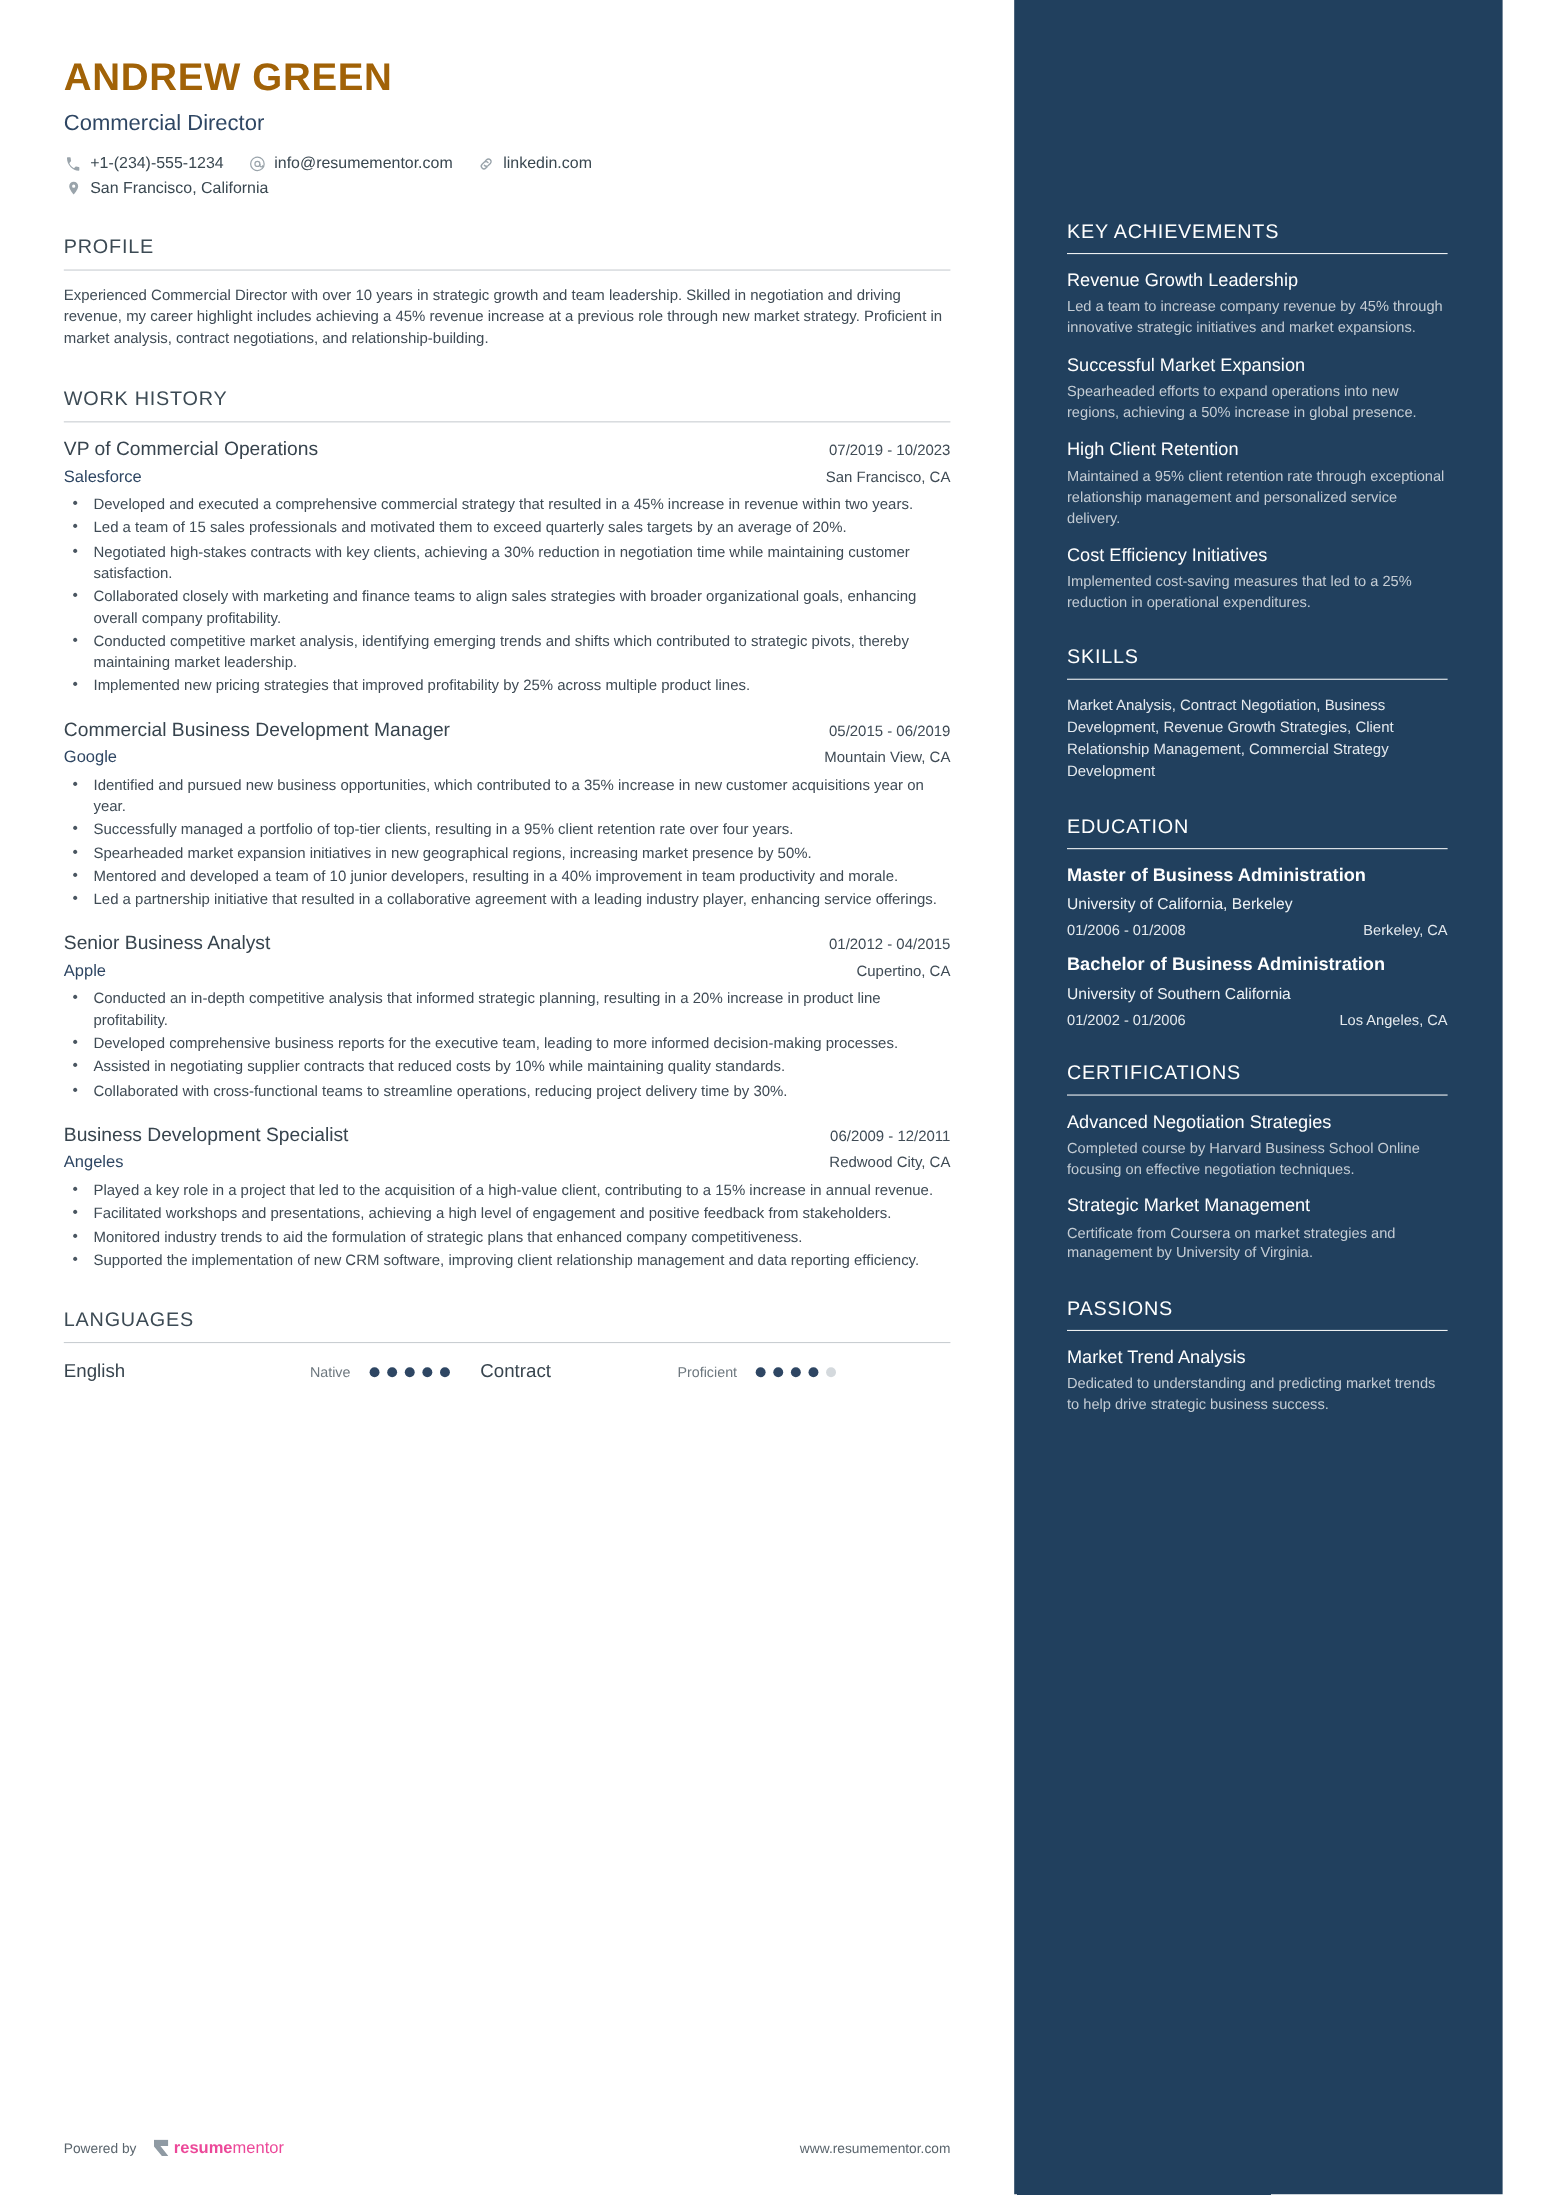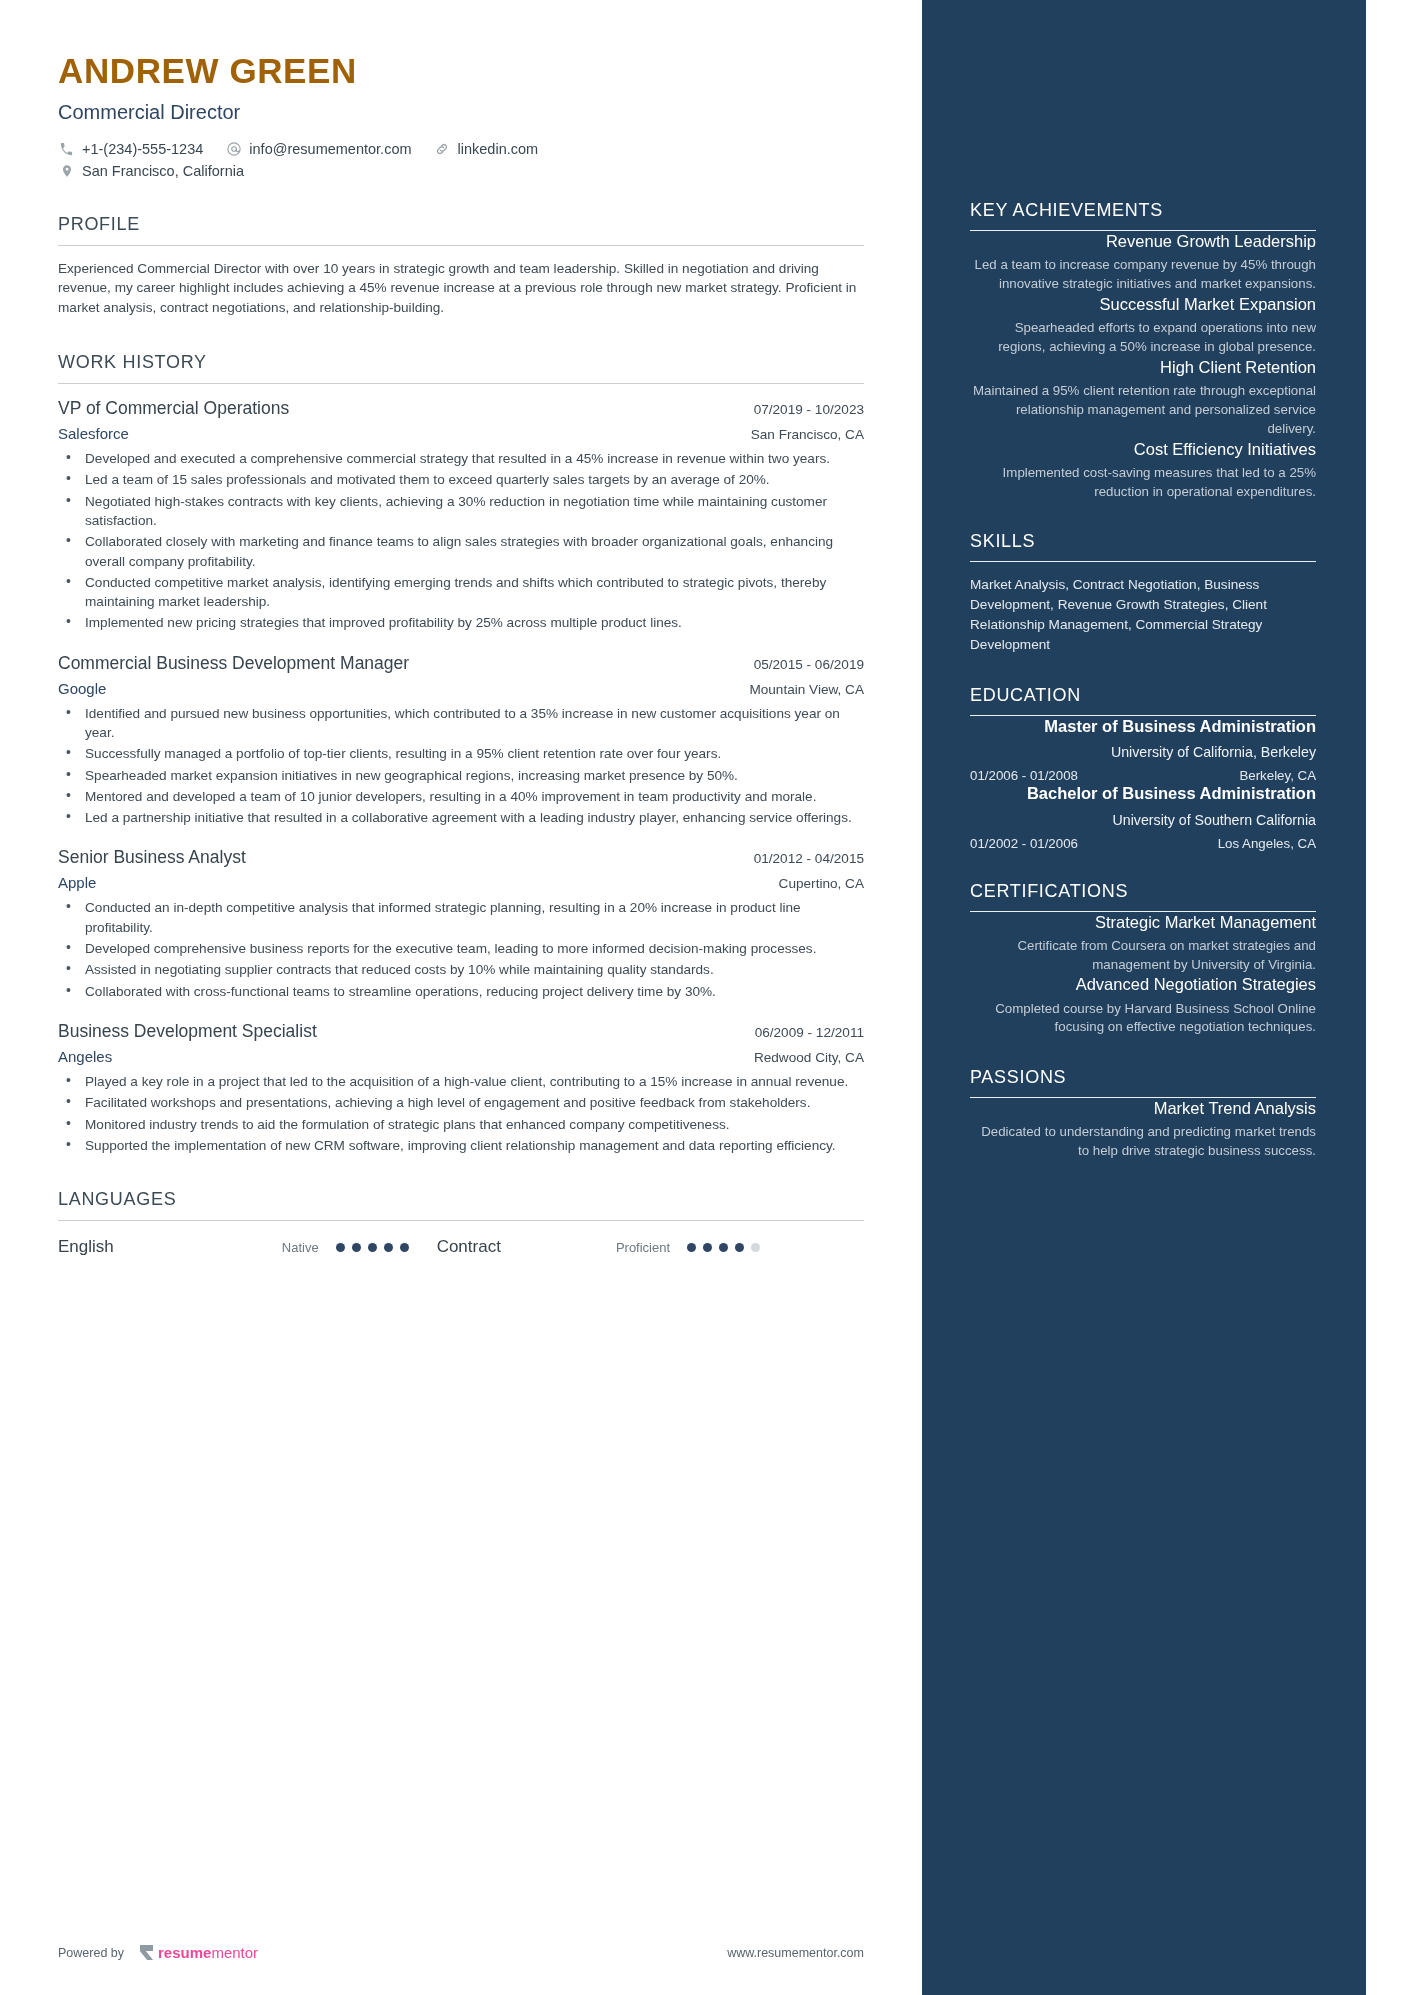--- a/index.html
+++ b/index.html
@@ -117,21 +117,21 @@
   }
   .side-section { margin-bottom: 30px; }
   .side-title {
     font-size: 18px;
     letter-spacing: 0.7px;
     font-weight: 400;
     color: #ffffff;
     padding-bottom: 9px;
   }
   .side-rule { height: 1px; background: #ffffff; width: 100%; opacity: .92; }
-  .side-item { margin-top: 0; text-align: right; }
+  .side-item { margin-top: 14px; }
   .side-item-title { font-size: 16.5px; color: #ffffff; line-height: 1.22; }
   .side-item-title.bold { font-weight: bold; }
   .side-item-desc {
     font-size: 13.3px;
     line-height: 1.42;
     color: #c4ccd4;
     margin-top: 5px;
   }
   .side-text {
     font-size: 13.6px;
@@ -368,26 +368,26 @@
     </div>
           </div>
         </div>
     </div>
 
     <div class="side-section">
       <div class="side-title">CERTIFICATIONS</div>
       <div class="side-rule"></div>
       <div id="cert-container">
           <div class="side-item">
+            <div class="side-item-title">Advanced Negotiation Strategies</div>
+      <div class="side-item-desc">Completed course by Harvard Business School Online focusing on effective negotiation techniques.</div>
+          </div>
+          <div class="side-item">
             <div class="side-item-title">Strategic Market Management</div>
       <div class="side-item-desc">Certificate from Coursera on market strategies and management by University of Virginia.</div>
-          </div>
-          <div class="side-item">
-            <div class="side-item-title">Advanced Negotiation Strategies</div>
-      <div class="side-item-desc">Completed course by Harvard Business School Online focusing on effective negotiation techniques.</div>
           </div>
         </div>
     </div>
 
     <div class="side-section">
       <div class="side-title">PASSIONS</div>
       <div class="side-rule"></div>
       <div id="pas-container">
           <div class="side-item">
             <div class="side-item-title">Market Trend Analysis</div>

